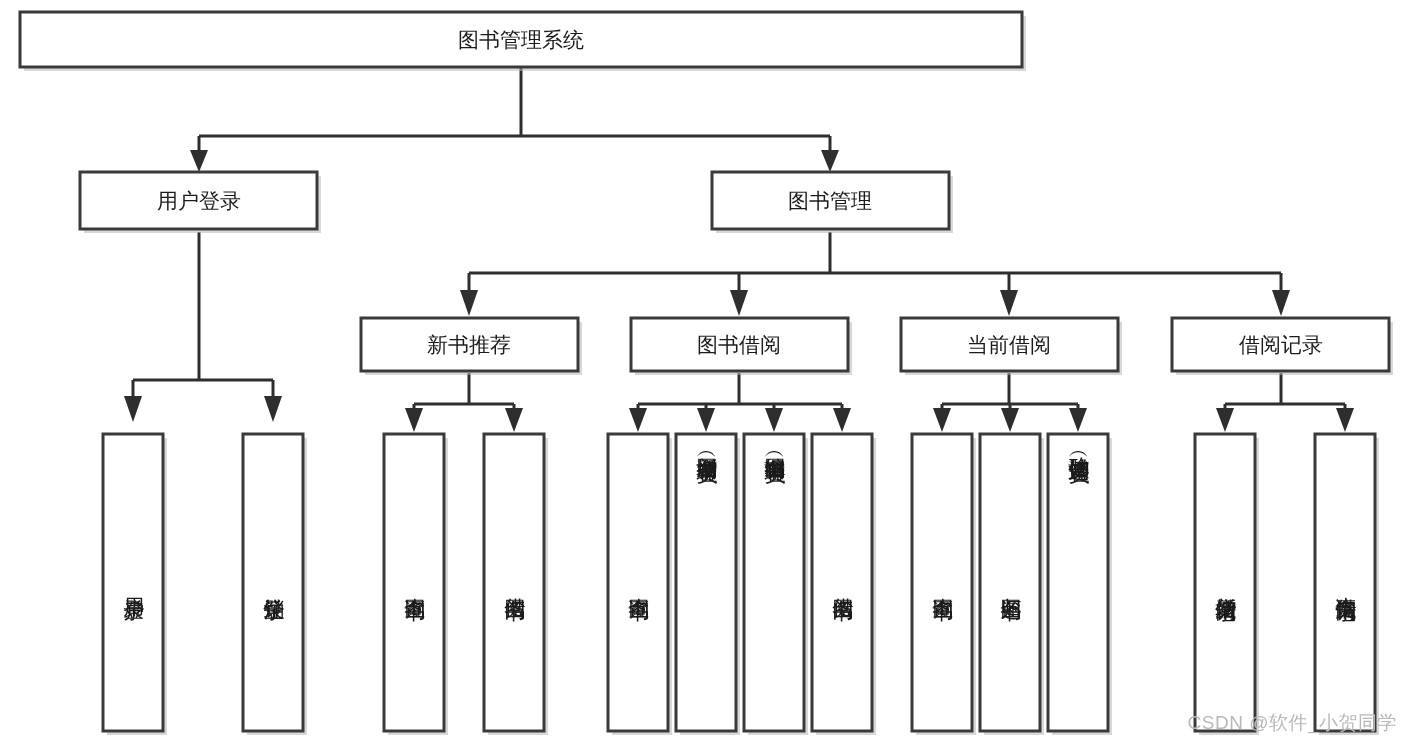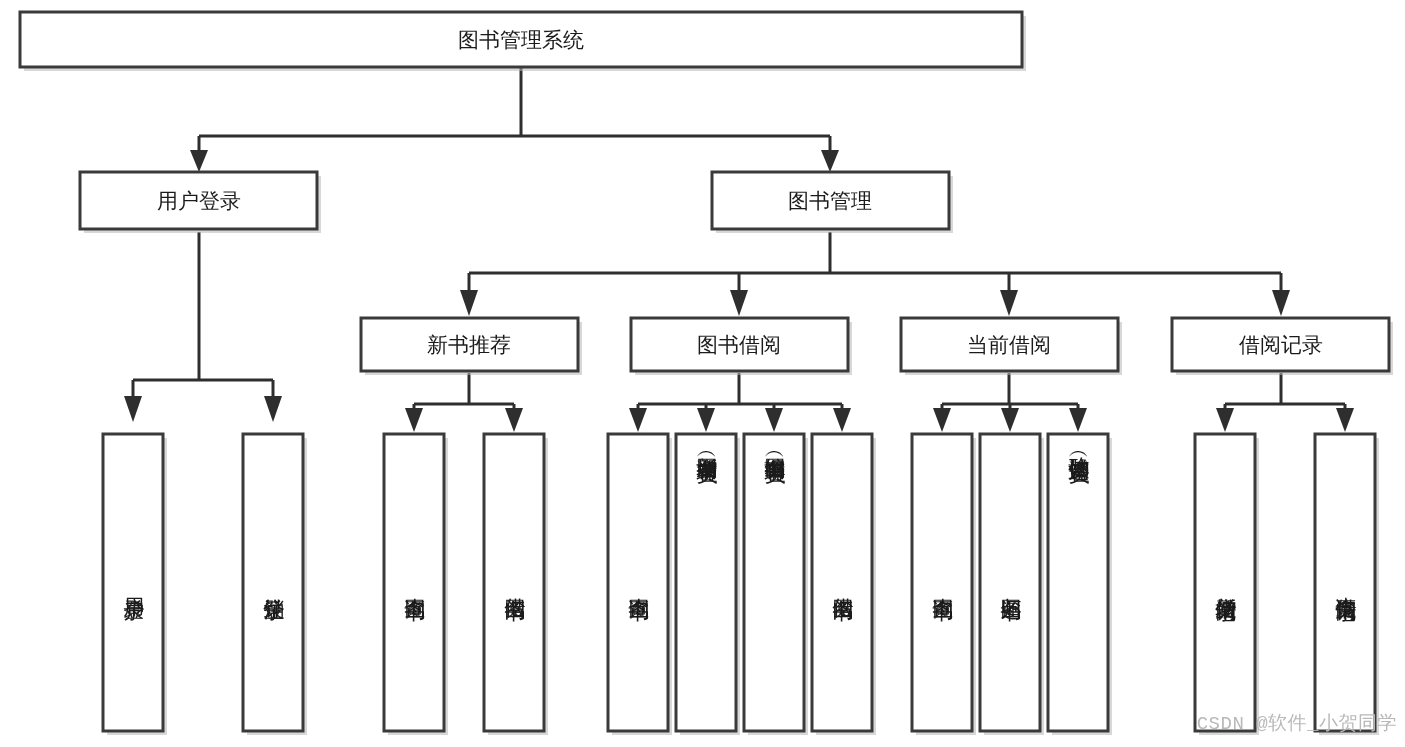--- a/index.html
+++ b/index.html
@@ -74,21 +74,21 @@
   .leaf-label-wrap.anchor-top {
     justify-content: flex-start;
   }
   .leaf-label-wrap.anchor-mid {
     justify-content: center;
   }
   .watermark {
     position: absolute;
     right: 8px;
     bottom: 6px;
-    font-family: Liberation Mono, monospace;
+    font-family: Liberation Sans, sans-serif;
     font-size: 19px;
     color: #b9b9b9;
     letter-spacing: 0.5px;
     user-select: none;
     pointer-events: none;
   }
 </style>
 </head>
 <body>
 

